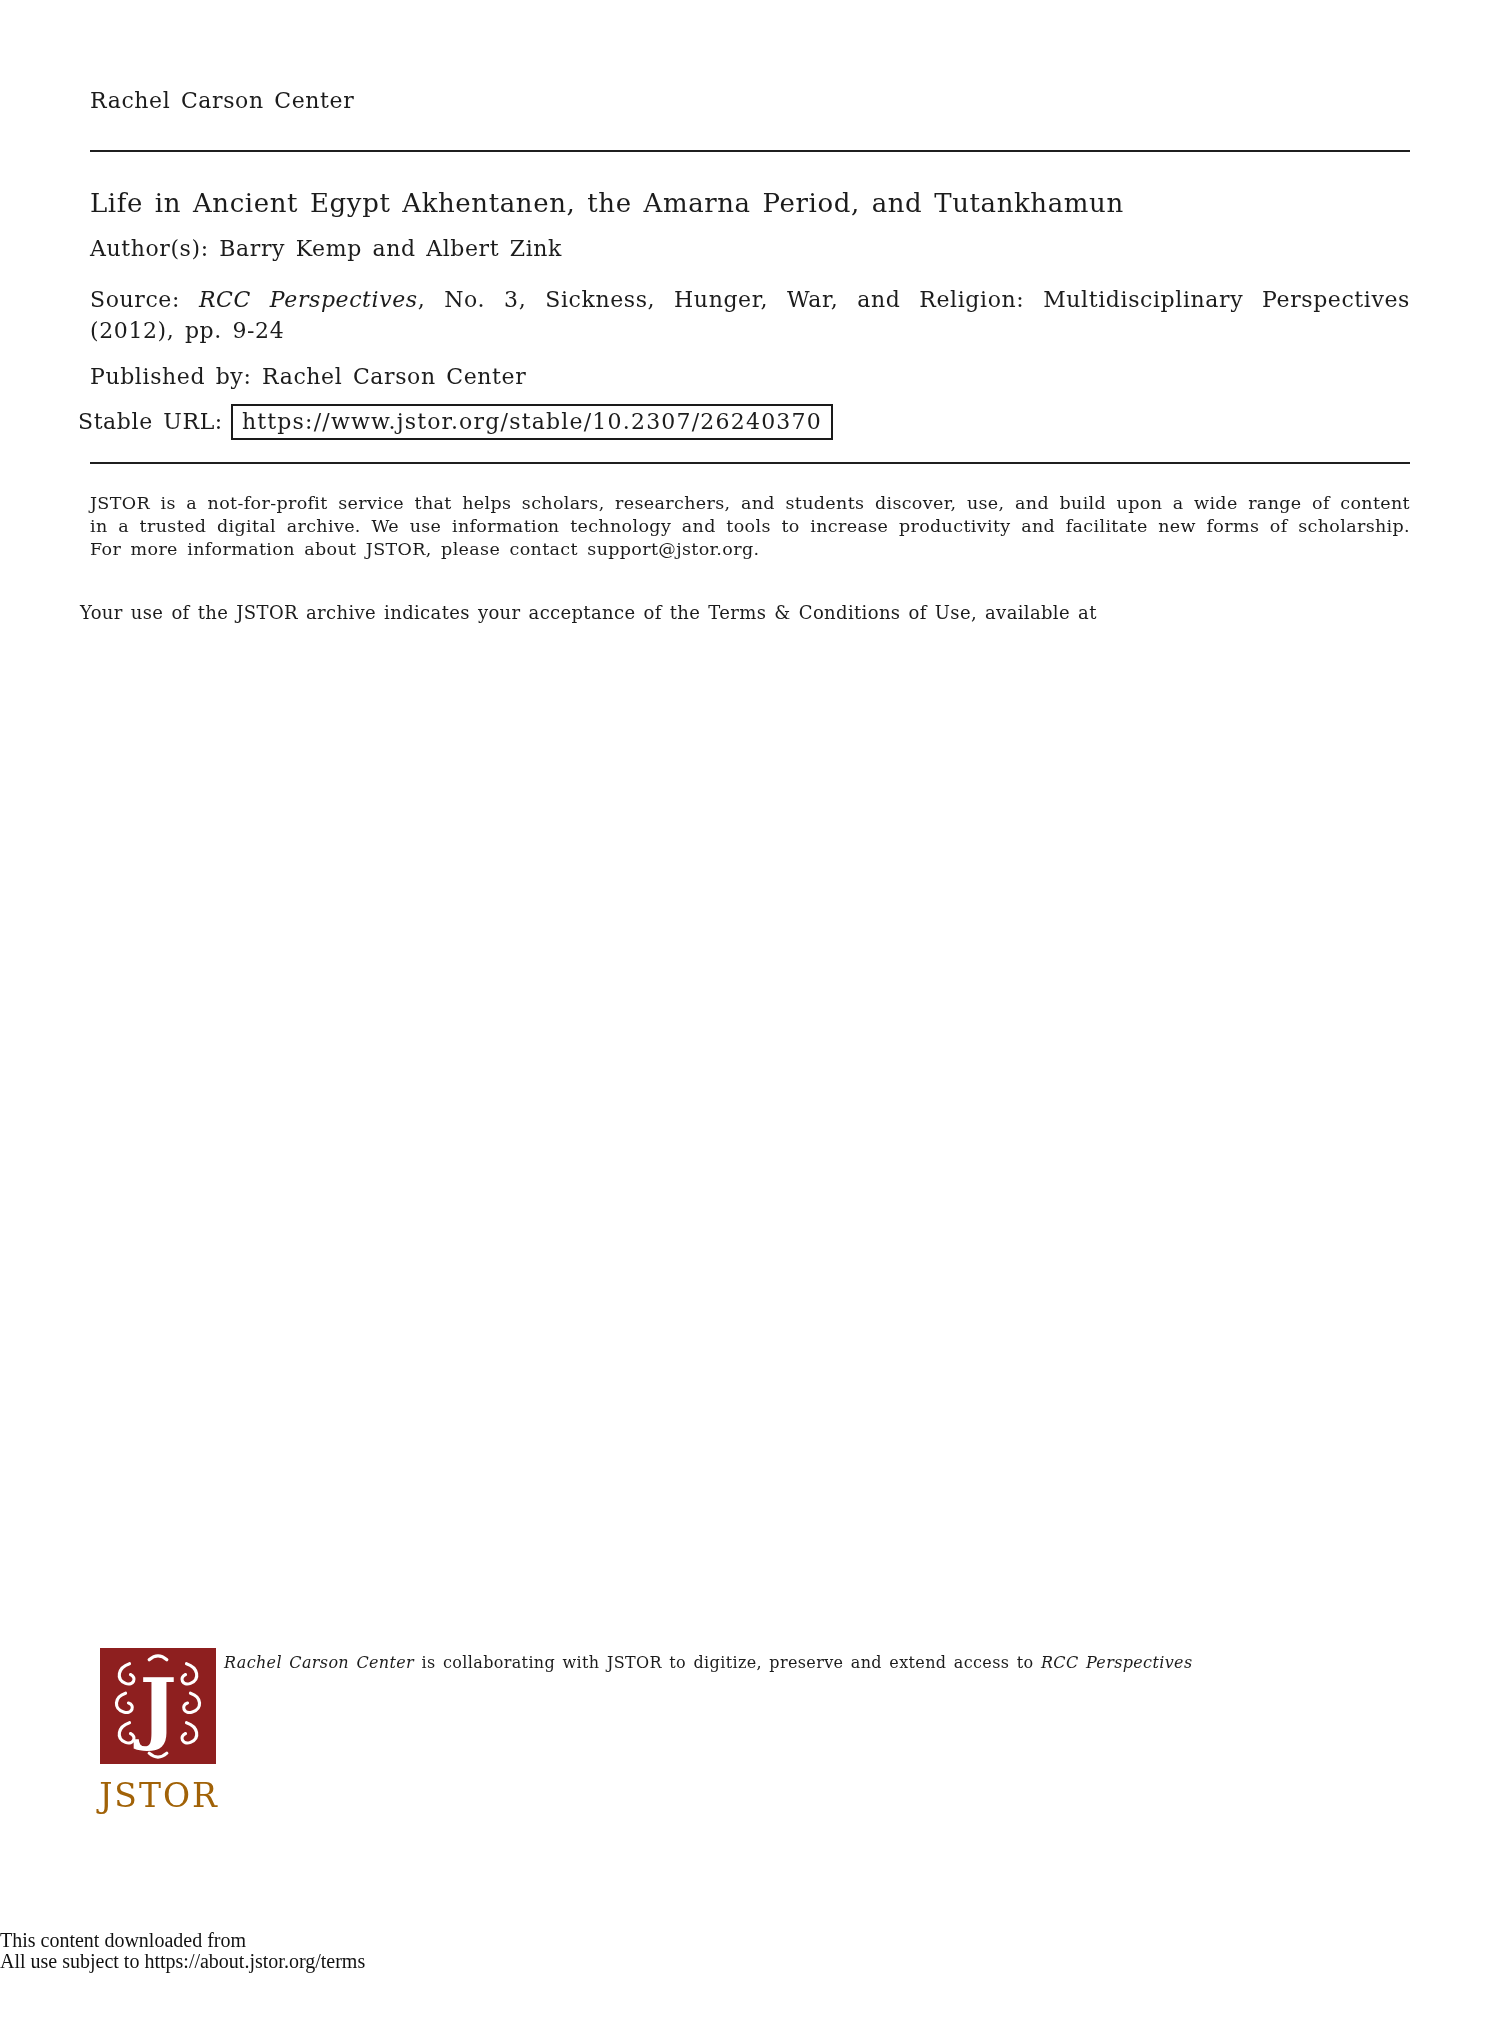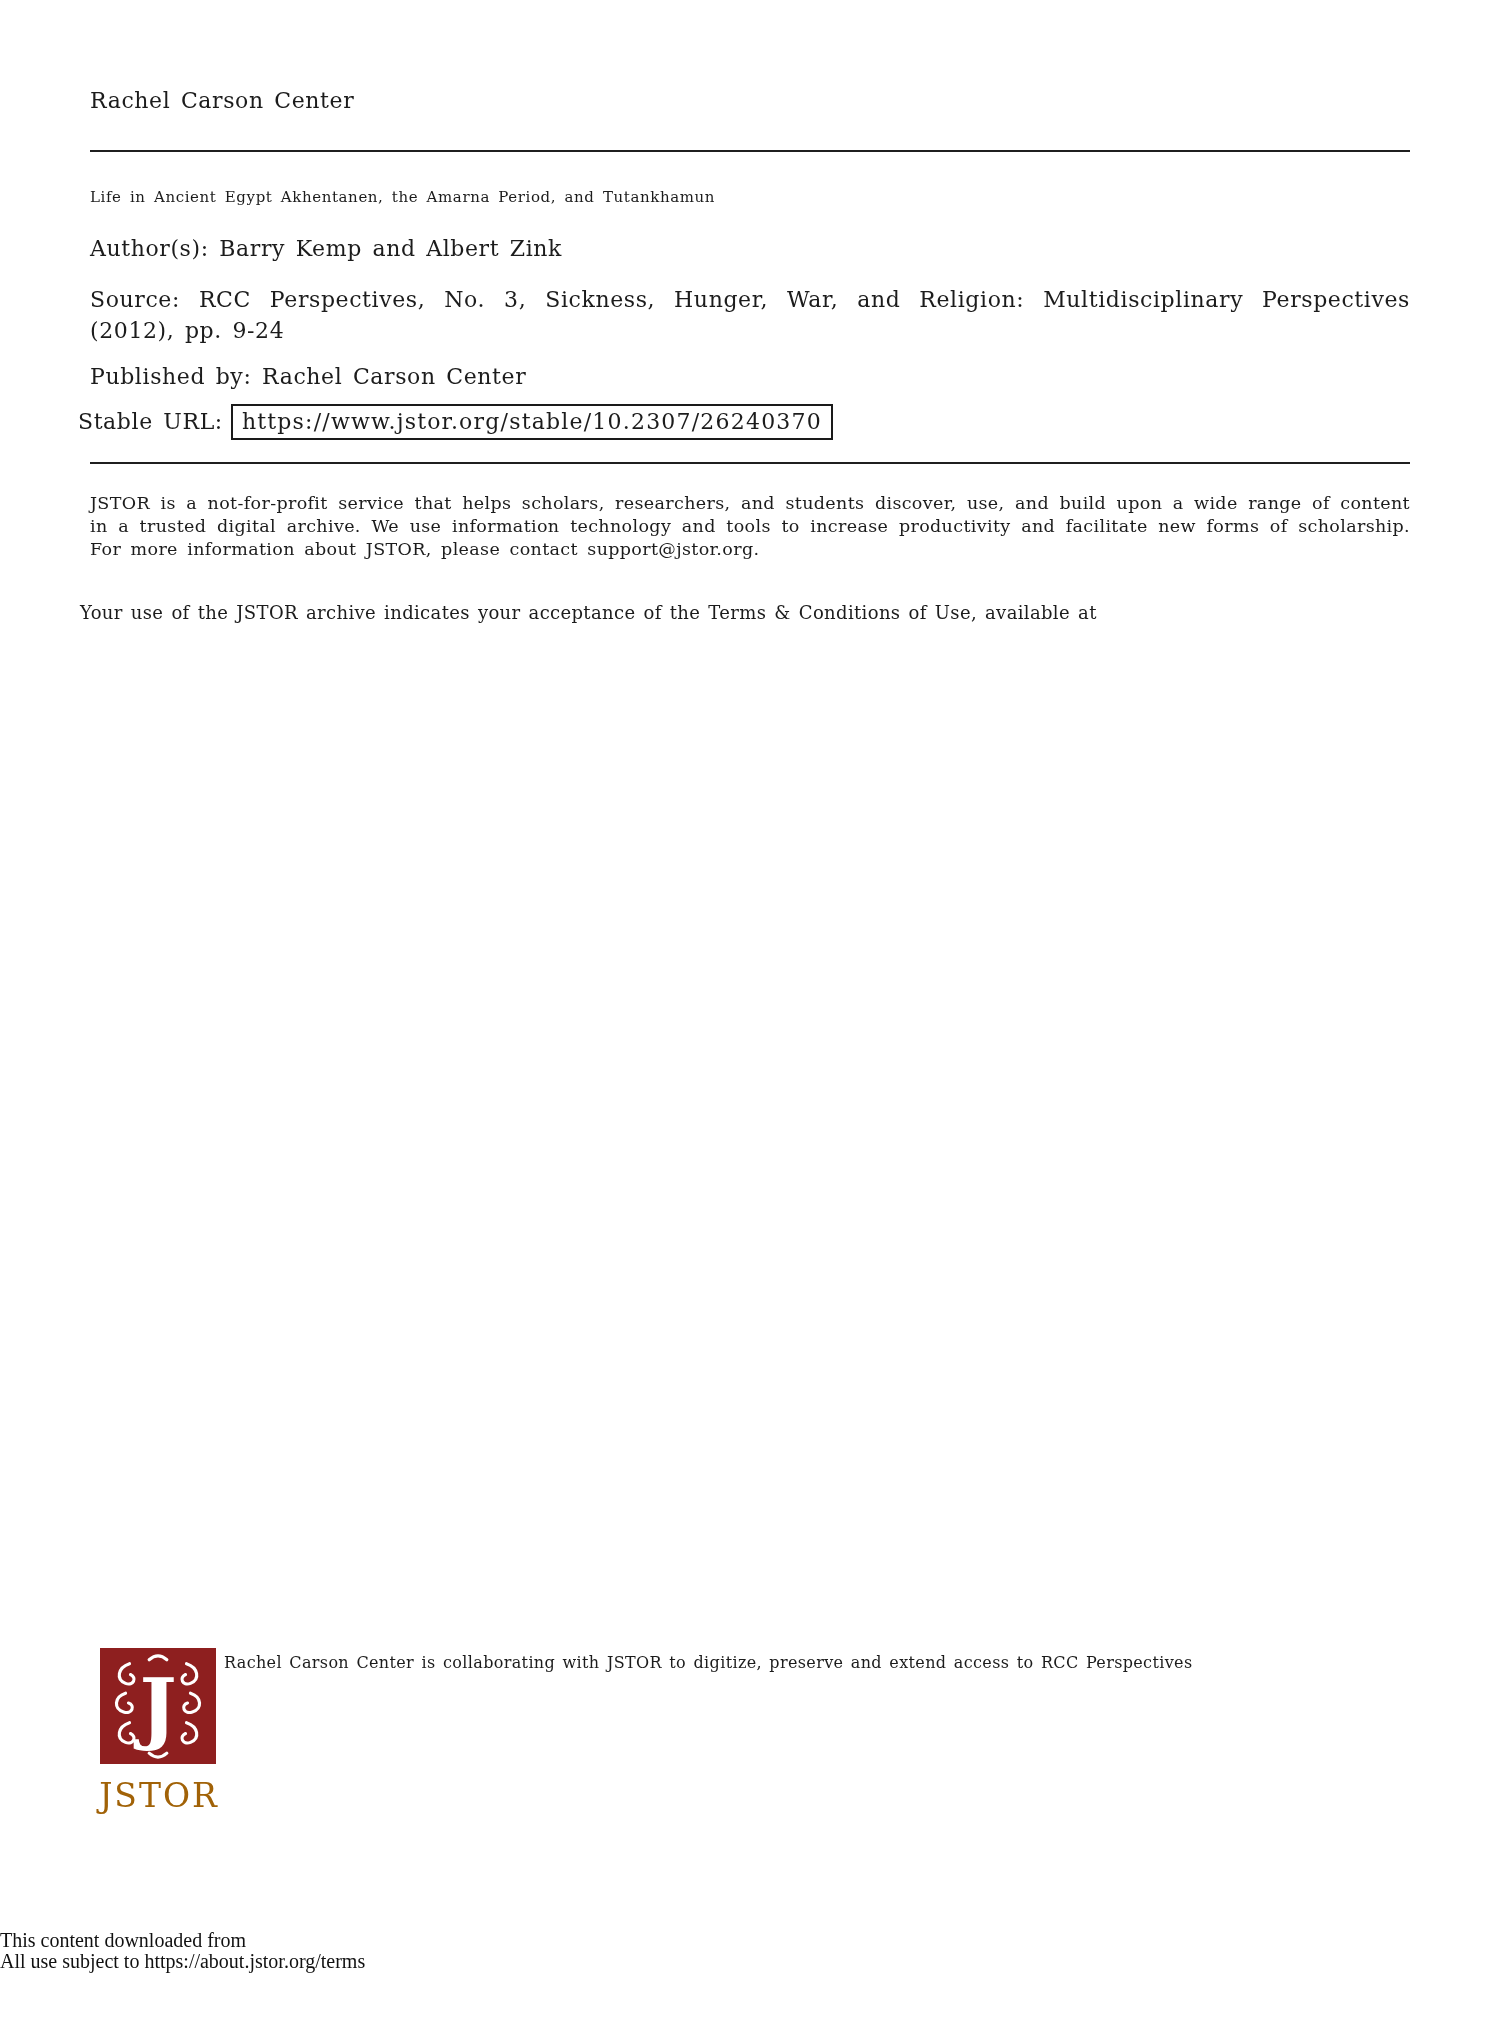--- a/index.html
+++ b/index.html
@@ -21,21 +21,21 @@
   }
   .rule {
     left: 90px; right: 90px; height: 0;
     border-top: 2px solid #1f1f1f;
   }
   .rule-top { top: 150px; }
   .rule-mid { top: 462px; }
 
   .title-line {
     top: 188px; left: 90px; right: 90px;
-    font-size: 15px; letter-spacing: 0.6px; word-spacing: 3px;
+    font-size: 26px; letter-spacing: 0.6px; word-spacing: 3px;
   }
   .authors-line {
     top: 236px; left: 90px; right: 90px;
     font-size: 22px; letter-spacing: 0.6px; word-spacing: 3px;
   }
   .source-line {
     top: 284px; left: 90px; right: 90px;
     font-size: 22px; letter-spacing: 0.6px; word-spacing: 3px;
     line-height: 31px; text-align: justify;
   }
@@ -47,21 +47,21 @@
     top: 404px; left: 78px; right: 90px;
     font-size: 22px; letter-spacing: 0.6px; word-spacing: 3px;
   }
   .url-box {
     display: inline-block;
     border: 2px solid #1a1a1a;
     padding: 3px 9px 4px 9px;
     margin-left: 8px;
     letter-spacing: 1.2px;
   }
-  .italic { }
+  .italic { font-style: italic; }
 
   .blurb {
     top: 492px; left: 90px; right: 90px;
     font-size: 17.5px; line-height: 23px;
     letter-spacing: 0.35px; word-spacing: 3.5px;
     text-align: justify;
   }
   .terms {
     top: 581px; left: 80px; right: 90px;
     font-size: 18px; line-height: 23px;

